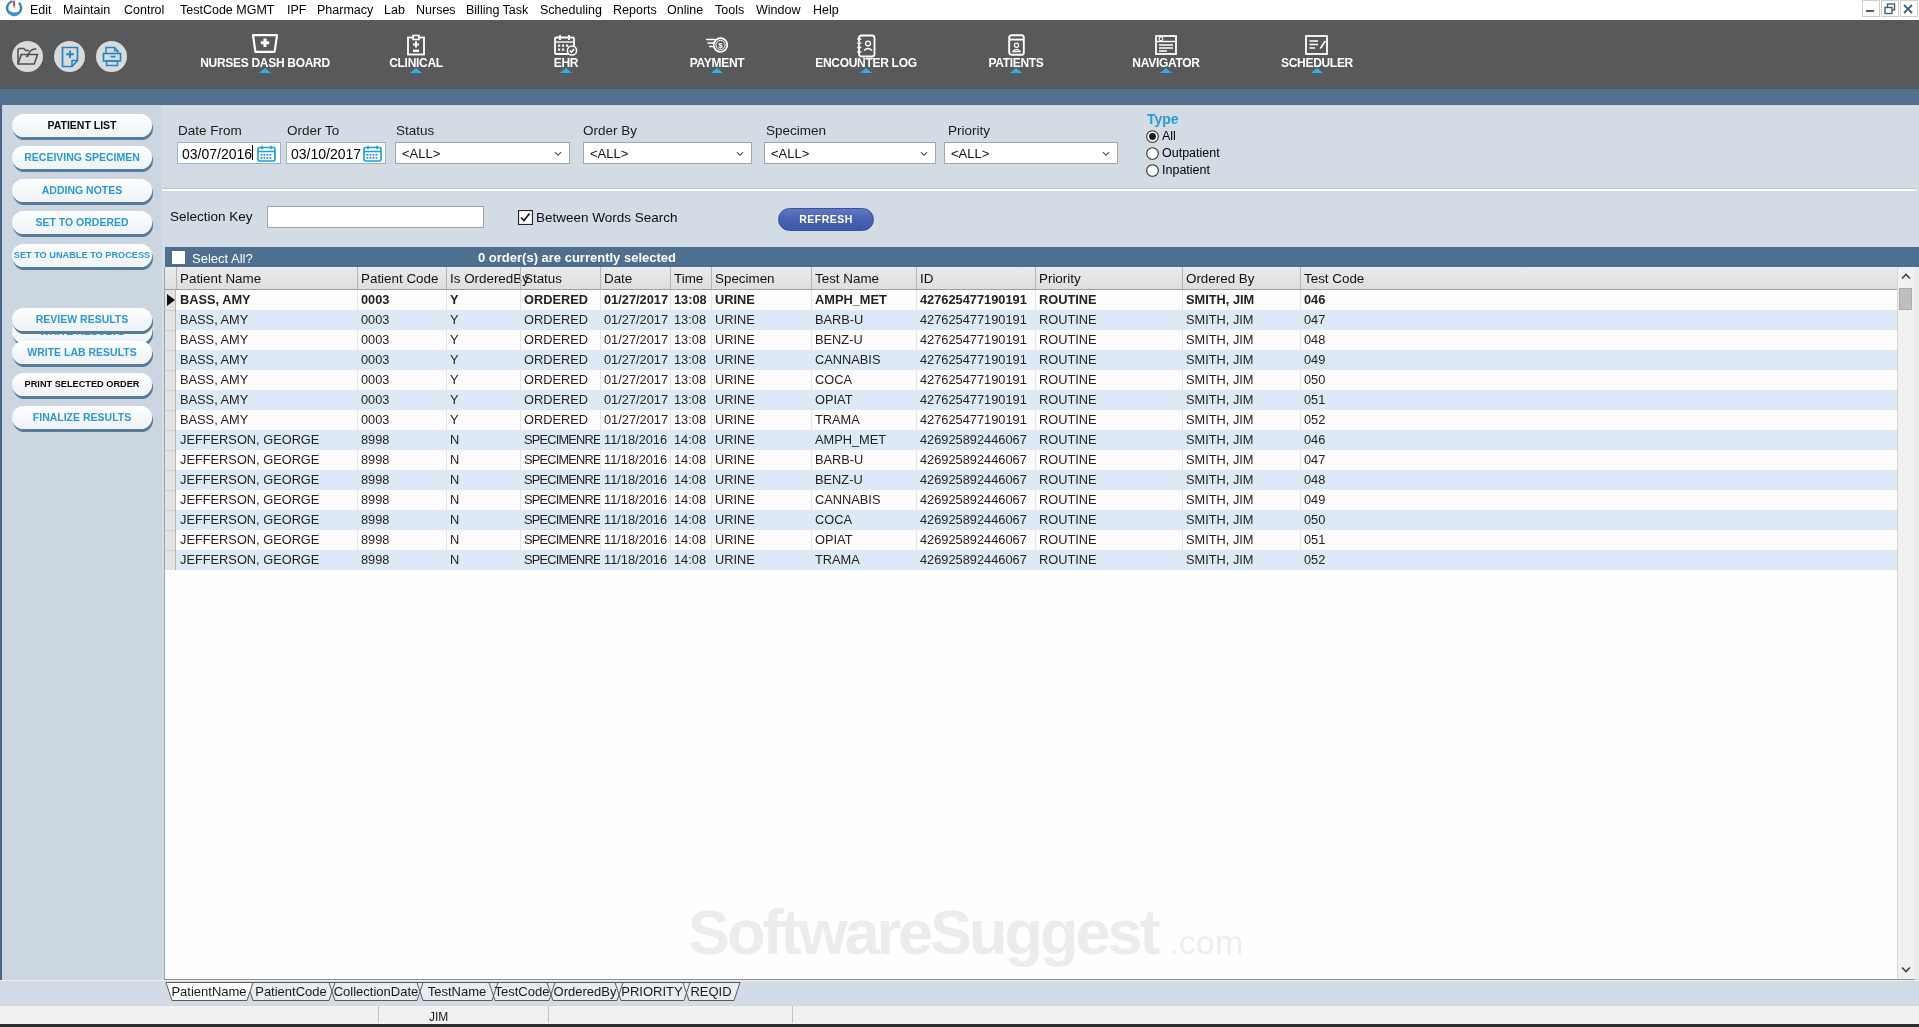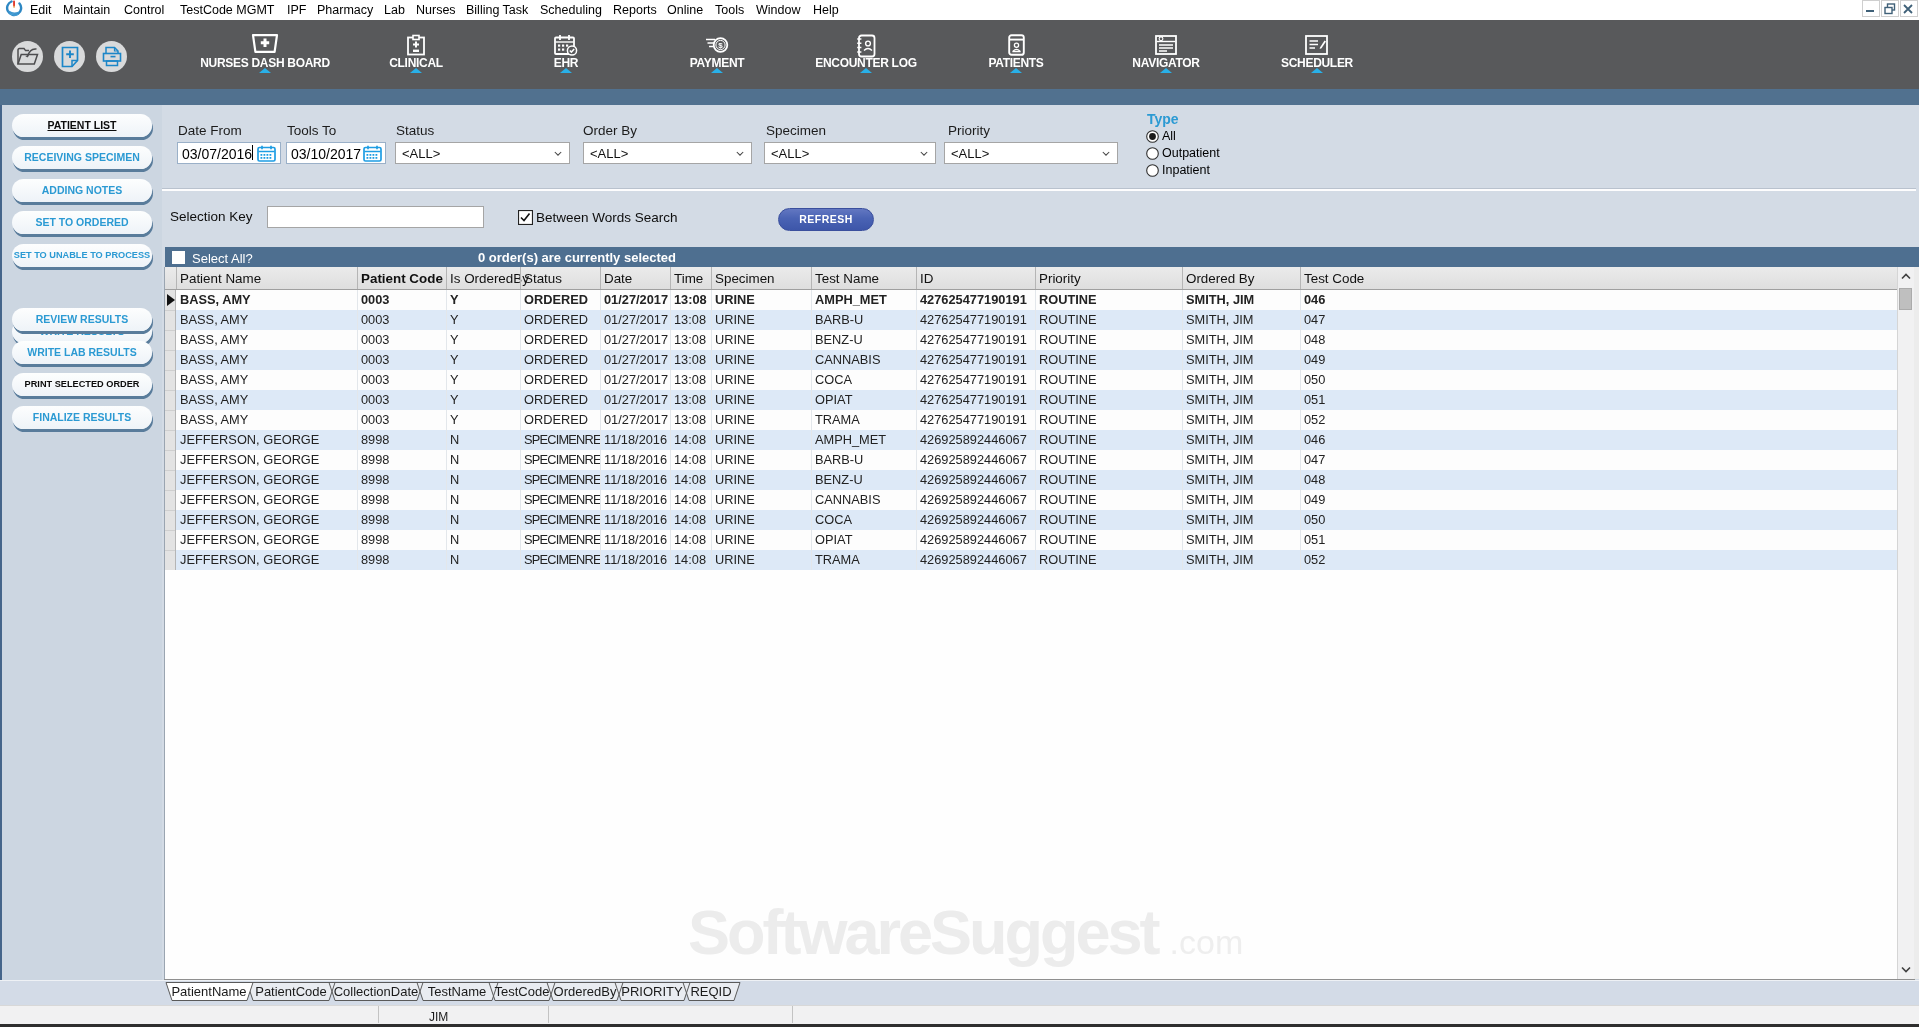--- a/index.html
+++ b/index.html
@@ -140,32 +140,32 @@
 <div class="ab" style="left:1271px;top:56px;width:92px;text-align:center;font-size:12px;font-weight:bold;color:#fff;letter-spacing:-0.3px;">SCHEDULER</div>
 <div class="ab" style="left:1311px;top:68px;width:0;height:0;border-left:6px solid transparent;border-right:6px solid transparent;border-bottom:5px solid #29b0e8;"></div>
 <div class="ab" style="left:1304px;top:34px;"><svg width="26" height="22" viewBox="0 0 26 22">
 <rect x="2" y="2" width="21" height="18" fill="none" stroke="#fff" stroke-width="1.8"></rect>
 <path d="M5.5 7 L14 7 M5.5 10.5 L14 10.5 M5.5 14 L11 14" stroke="#fff" stroke-width="1.5"></path>
 <path d="M16 13.5 L20.5 6.5 L22 7.5 L17.5 14.3 L15.7 15 Z" fill="#fff"></path>
 </svg></div>
 <div class="ab" style="left:0;top:105px;width:1919px;height:900px;background:#d3dbe5;"></div>
 <div class="ab" style="left:0;top:105px;width:162px;height:900px;background:#ccd6e1;"></div>
 <div class="ab" style="left:0;top:105px;width:2px;height:900px;background:#45658a;"></div>
-<div class="pill dark" style="top:114px;text-decoration:underline;">PATIENT LIST</div>
+<div class="pill dark" style="top:114px;">PATIENT LIST</div>
 <div class="pill" style="top:146px;">RECEIVING SPECIMEN</div>
 <div class="pill" style="top:179px;">ADDING NOTES</div>
 <div class="pill" style="top:211px;">SET TO ORDERED</div>
 <div class="pill" style="top:244px;font-size:9.2px;">SET TO UNABLE TO PROCESS</div>
 <div class="pill" style="top:276px;margin-top:44px;">WRITE RESULTS</div>
 <div class="pill" style="top:308px;">REVIEW RESULTS</div>
 <div class="pill" style="top:341px;">WRITE LAB RESULTS</div>
 <div class="pill dark" style="top:373px;font-size:9.2px;">PRINT SELECTED ORDER</div>
 <div class="pill" style="top:406px;">FINALIZE RESULTS</div>
 <div class="ab lbl" style="left:178px;top:123px;">Date From</div>
-<div class="ab lbl" style="left:287px;top:123px;">Tools To</div>
+<div class="ab lbl" style="left:287px;top:123px;">Order To</div>
 <div class="ab lbl" style="left:396px;top:123px;">Status</div>
 <div class="ab lbl" style="left:583px;top:123px;">Order By</div>
 <div class="ab lbl" style="left:766px;top:123px;">Specimen</div>
 <div class="ab lbl" style="left:948px;top:123px;">Priority</div>
 <div class="ab" style="left:177px;top:142px;width:104px;height:22px;background:#fff;border:1px solid #9ab0c8;box-sizing:border-box;"></div>
 <div class="ab" style="left:182px;top:146px;font-size:14px;color:#000;">03/07/2016</div>
 <div class="ab" style="left:252px;top:145px;width:1px;height:15px;background:#000;"></div>
 <div class="ab" style="left:257px;top:145px;"><svg width="19" height="17" viewBox="0 0 19 17">
 <rect x="1" y="2.5" width="17" height="13.5" rx="1.5" fill="none" stroke="#1e9de3" stroke-width="1.7"></rect>
 <path d="M5 0.8 L5 4.2 M14 0.8 L14 4.2" stroke="#1e9de3" stroke-width="1.7"></path>
@@ -250,21 +250,21 @@
 font-size:10.5px;font-weight:bold;color:#fff;letter-spacing:0.5px;">REFRESH</div>
 <div class="ab" style="left:1914px;top:267px;width:5px;height:712px;background:#ececec;"></div>
 <div class="ab" style="left:165px;top:247px;width:1754px;height:20px;background:#4e6f90;"></div>
 <div class="ab" style="left:172px;top:251px;width:13px;height:13px;background:#fff;"></div>
 <div class="ab" style="left:192px;top:251px;font-size:13px;color:#fff;">Select All?</div>
 <div class="ab" style="left:478px;top:250px;font-size:13px;font-weight:bold;color:#fff;">0 order(s) are currently selected</div>
 <div class="ab" style="left:165px;top:267px;width:1732px;height:712px;background:#fefefe;"></div>
 <div class="ab" style="left:688px;top:896px;font-weight:bold;color:#ececec;font-size:63px;letter-spacing:-3px;">SoftwareSuggest<span style="font-size:34px;font-weight:normal;letter-spacing:0;color:#eeeeee;margin-left:12px;">.com</span></div>
 <div class="ab" style="left:165px;top:267px;width:1732px;height:23px;background:linear-gradient(#ebebeb,#dedede);border-bottom:1px solid #9f9f9f;box-sizing:border-box;"></div>
 <div class="hdrc" style="left:180px;top:267px;">Patient Name</div>
-<div class="hdrc" style="left:361px;top:267px;font-weight:bold;">Patient Code</div>
+<div class="hdrc" style="left:361px;top:267px;">Patient Code</div>
 <div class="hdrc" style="left:450px;top:267px;">Is OrderedBy</div>
 <div class="hdrc" style="left:524px;top:267px;">Status</div>
 <div class="hdrc" style="left:604px;top:267px;">Date</div>
 <div class="hdrc" style="left:674px;top:267px;">Time</div>
 <div class="hdrc" style="left:715px;top:267px;">Specimen</div>
 <div class="hdrc" style="left:815px;top:267px;">Test Name</div>
 <div class="hdrc" style="left:920px;top:267px;">ID</div>
 <div class="hdrc" style="left:1039px;top:267px;">Priority</div>
 <div class="hdrc" style="left:1186px;top:267px;">Ordered By</div>
 <div class="hdrc" style="left:1304px;top:267px;">Test Code</div>

